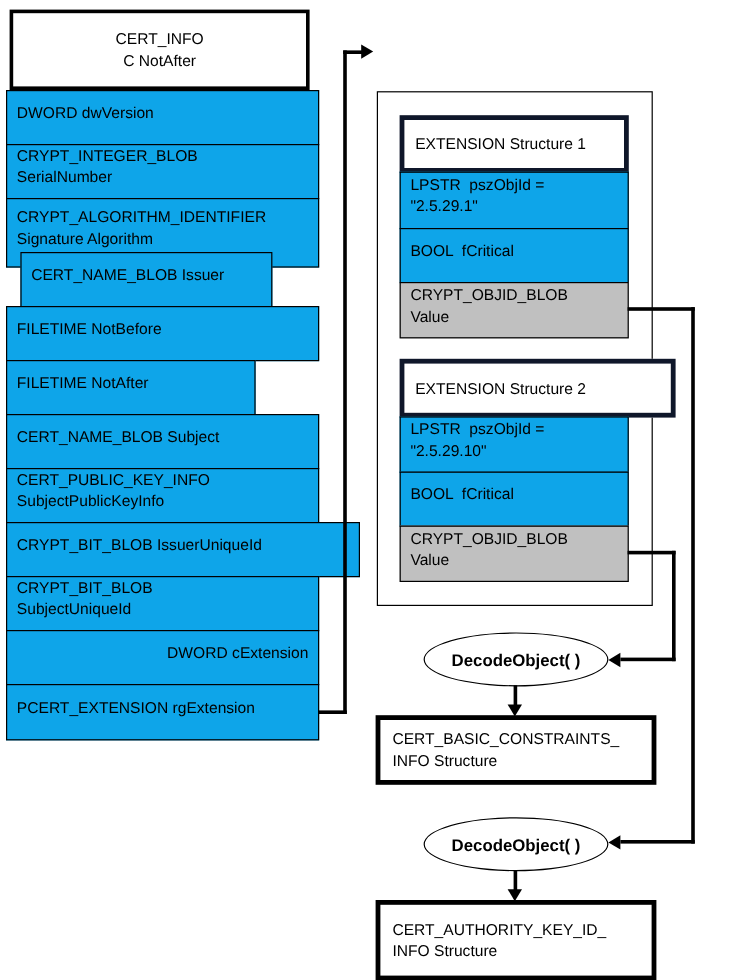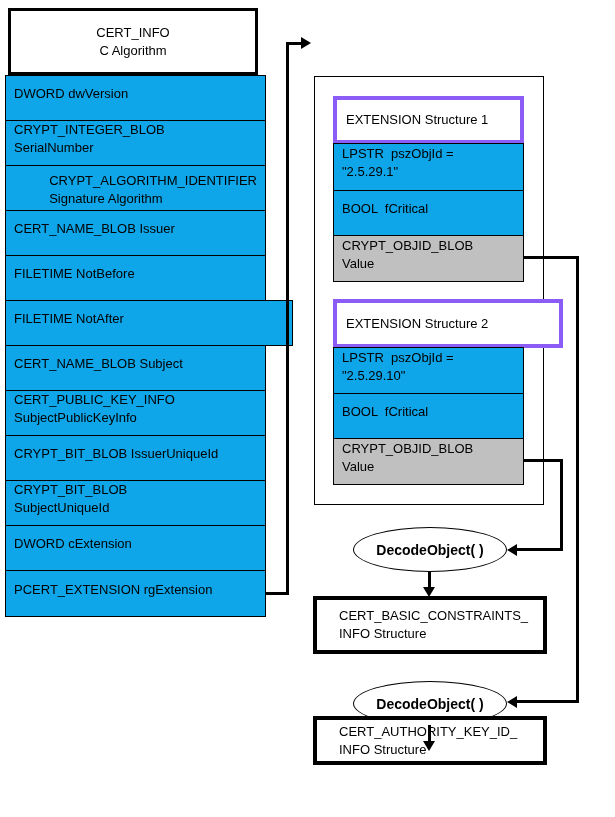--- a/index.html
+++ b/index.html
@@ -10,74 +10,74 @@
     font-family:"Liberation Sans","DejaVu Sans",sans-serif;
     font-size:13px;line-height:18px;color:#000;
     overflow:hidden;
   }
   .abs{position:absolute;box-sizing:border-box;}
   .txt{white-space:pre-wrap;}
   
   .hdr-box{border:3px solid #000;background:#fff;display:flex;align-items:center;justify-content:center;text-align:center;}
   .thin-box{border:1px solid #000;background:#fff;}
   .row{border:1px solid #000;background:#0ea5e9;display:flex;flex-direction:column;justify-content:center;padding:0 8px 8px 8px;}
-  .title-row{border:4px solid #8b5cf6;background:#fff;display:flex;align-items:center;padding-left:9px;}
-  .result-box{border:4px solid #000;background:#fff;display:flex;flex-direction:column;justify-content:center;padding-left:22px;}
+  .title-row{border:4px solid #0f172a;background:#fff;display:flex;align-items:center;padding-left:9px;}
+  .result-box{border:4px solid #000;background:#fff;display:flex;flex-direction:column;justify-content:center;padding-left:10px;}
   .ellipse{border:1px solid #000;border-radius:50%;background:#fff;display:flex;align-items:center;justify-content:center;font-weight:bold;font-size:14px;}
   
   .seg{background:#000;}
   .arr-right{width:0;height:0;border-top:6px solid transparent;border-bottom:6px solid transparent;border-left:10px solid #000;}
   .arr-left{width:0;height:0;border-top:6px solid transparent;border-bottom:6px solid transparent;border-right:10px solid #000;}
   .arr-down{width:0;height:0;border-left:6px solid transparent;border-right:6px solid transparent;border-top:10px solid #000;}
 </style>
 </head>
 <body>
 
 <div class="canvas">
 
   <div class="abs hdr-box" style="left:8px;top:8px;width:250px;height:67px;">
     <span class="txt">CERT_INFO
-C Algorithm</span>
+C NotAfter</span>
   </div>
 
   <div class="abs row" style="left:5px;top:75px;width:261px;height:46px;">
       <span class="txt">DWORD dwVersion</span>
     </div>
   <div class="abs row" style="left:5px;top:120px;width:261px;height:46px;">
       <span class="txt">CRYPT_INTEGER_BLOB
 SerialNumber</span>
     </div>
-  <div class="abs row" style="left:5px;top:165px;width:261px;height:58px;align-items:flex-end;">
+  <div class="abs row" style="left:5px;top:165px;width:261px;height:58px;">
       <span class="txt">CRYPT_ALGORITHM_IDENTIFIER
 Signature Algorithm</span>
     </div>
-  <div class="abs row" style="left:5px;top:210px;width:261px;height:46px;">
+  <div class="abs row" style="left:17px;top:210px;width:210px;height:46px;">
       <span class="txt">CERT_NAME_BLOB Issuer</span>
     </div>
   <div class="abs row" style="left:5px;top:255px;width:261px;height:46px;">
       <span class="txt">FILETIME NotBefore</span>
     </div>
-  <div class="abs row" style="left:5px;top:300px;width:288px;height:46px;">
+  <div class="abs row" style="left:5px;top:300px;width:208px;height:46px;">
       <span class="txt">FILETIME NotAfter</span>
     </div>
   <div class="abs row" style="left:5px;top:345px;width:261px;height:46px;">
       <span class="txt">CERT_NAME_BLOB Subject</span>
     </div>
   <div class="abs row" style="left:5px;top:390px;width:261px;height:46px;">
       <span class="txt">CERT_PUBLIC_KEY_INFO
 SubjectPublicKeyInfo</span>
     </div>
-  <div class="abs row" style="left:5px;top:435px;width:261px;height:46px;">
+  <div class="abs row" style="left:5px;top:435px;width:295px;height:46px;">
       <span class="txt">CRYPT_BIT_BLOB IssuerUniqueId</span>
     </div>
   <div class="abs row" style="left:5px;top:480px;width:261px;height:46px;">
       <span class="txt">CRYPT_BIT_BLOB
 SubjectUniqueId</span>
     </div>
-  <div class="abs row" style="left:5px;top:525px;width:261px;height:46px;">
+  <div class="abs row" style="left:5px;top:525px;width:261px;height:46px;text-align:right;">
       <span class="txt">DWORD cExtension</span>
     </div>
   <div class="abs row" style="left:5px;top:570px;width:261px;height:47px;">
       <span class="txt">PCERT_EXTENSION rgExtension</span>
     </div>
 
 
   <div class="abs thin-box" style="left:314px;top:76px;width:230px;height:429px;"></div>
 
   <div class="abs title-row" style="left:333px;top:96px;width:191px;height:48px;">
@@ -114,21 +114,21 @@
     <span>DecodeObject( )</span>
   </div>
   <div class="abs result-box" style="left:313px;top:596px;width:234px;height:58px;">
     <span class="txt">CERT_BASIC_CONSTRAINTS_
 INFO Structure</span>
   </div>
 
   <div class="abs ellipse" style="left:353px;top:681px;width:154px;height:45px;">
     <span>DecodeObject( )</span>
   </div>
-  <div class="abs result-box" style="left:313px;top:716px;width:234px;height:49px;">
+  <div class="abs result-box" style="left:313px;top:750px;width:234px;height:67px;">
     <span class="txt">CERT_AUTHORITY_KEY_ID_
 INFO Structure</span>
   </div>
 
   <div class="abs seg" style="left:265px;top:592px;width:24px;height:3px;"></div>
   <div class="abs seg" style="left:286px;top:42px;width:3px;height:553px;"></div>
   <div class="abs seg" style="left:286px;top:42px;width:16px;height:3px;"></div>
   <div class="abs arr-right" style="left:301px;top:37px;"></div>
 
   <div class="abs seg" style="left:523px;top:256px;width:56px;height:3px;"></div>

